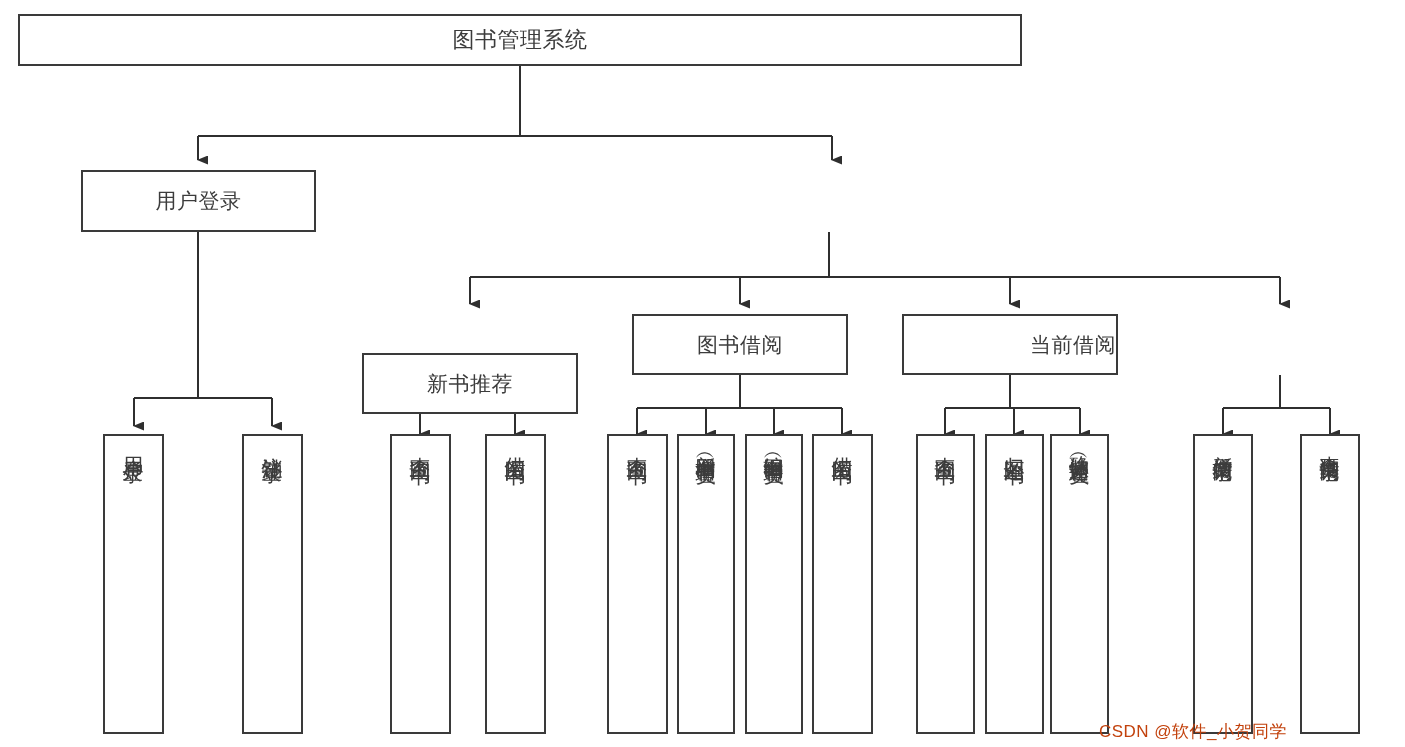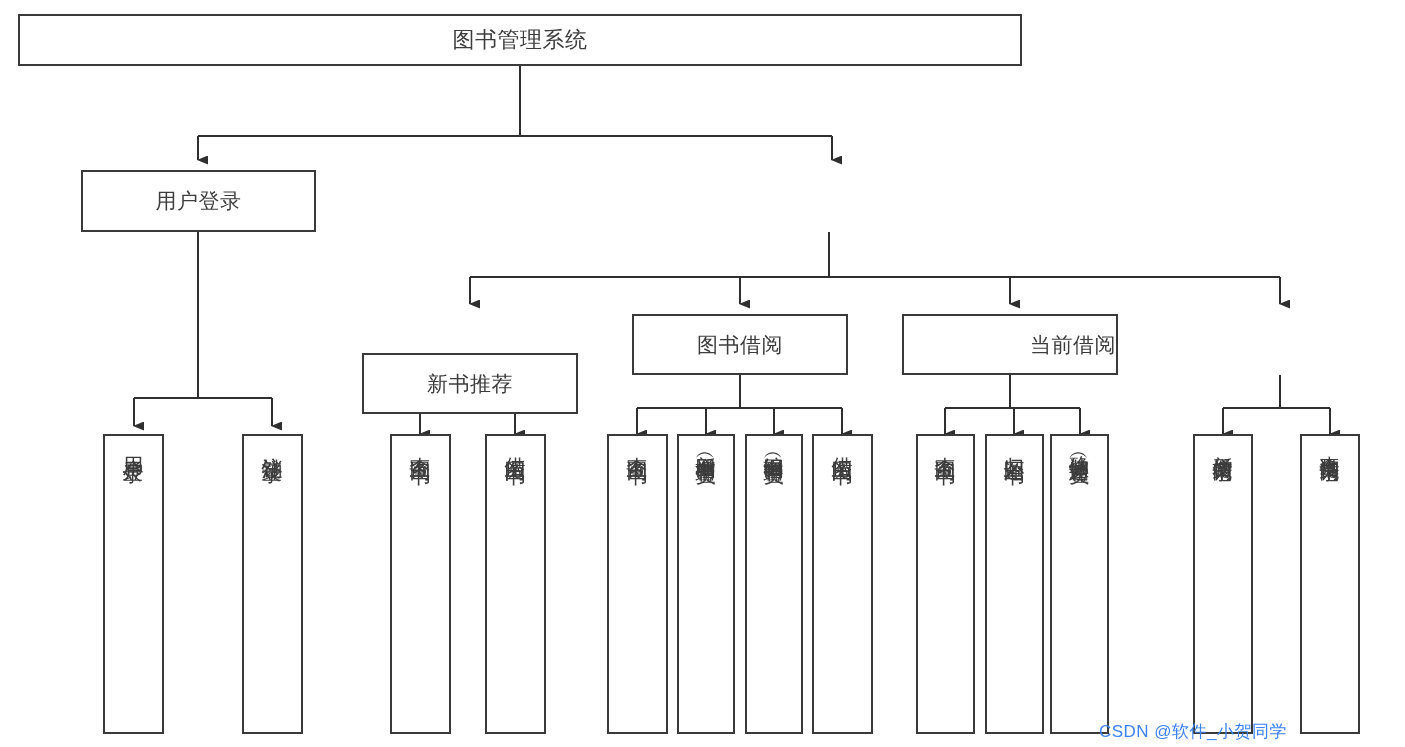--- a/index.html
+++ b/index.html
@@ -53,21 +53,21 @@
     white-space:nowrap;
     margin:0 auto;
   }
   .leaf.tall .label{font-size:20px;letter-spacing:1.5px;}
 
   .watermark{
     position:absolute;
     right:8px;
     bottom:4px;
     font-size:17px;
-    color:#3b82f6;
+    color:#c2410c;
     white-space:nowrap;
     letter-spacing:0.5px;
   }
 </style>
 </head>
 <body>
 
 <div id="stage">
 
   <svg id="wires" viewBox="0 0 1405 747" xmlns="http://www.w3.org/2000/svg">

